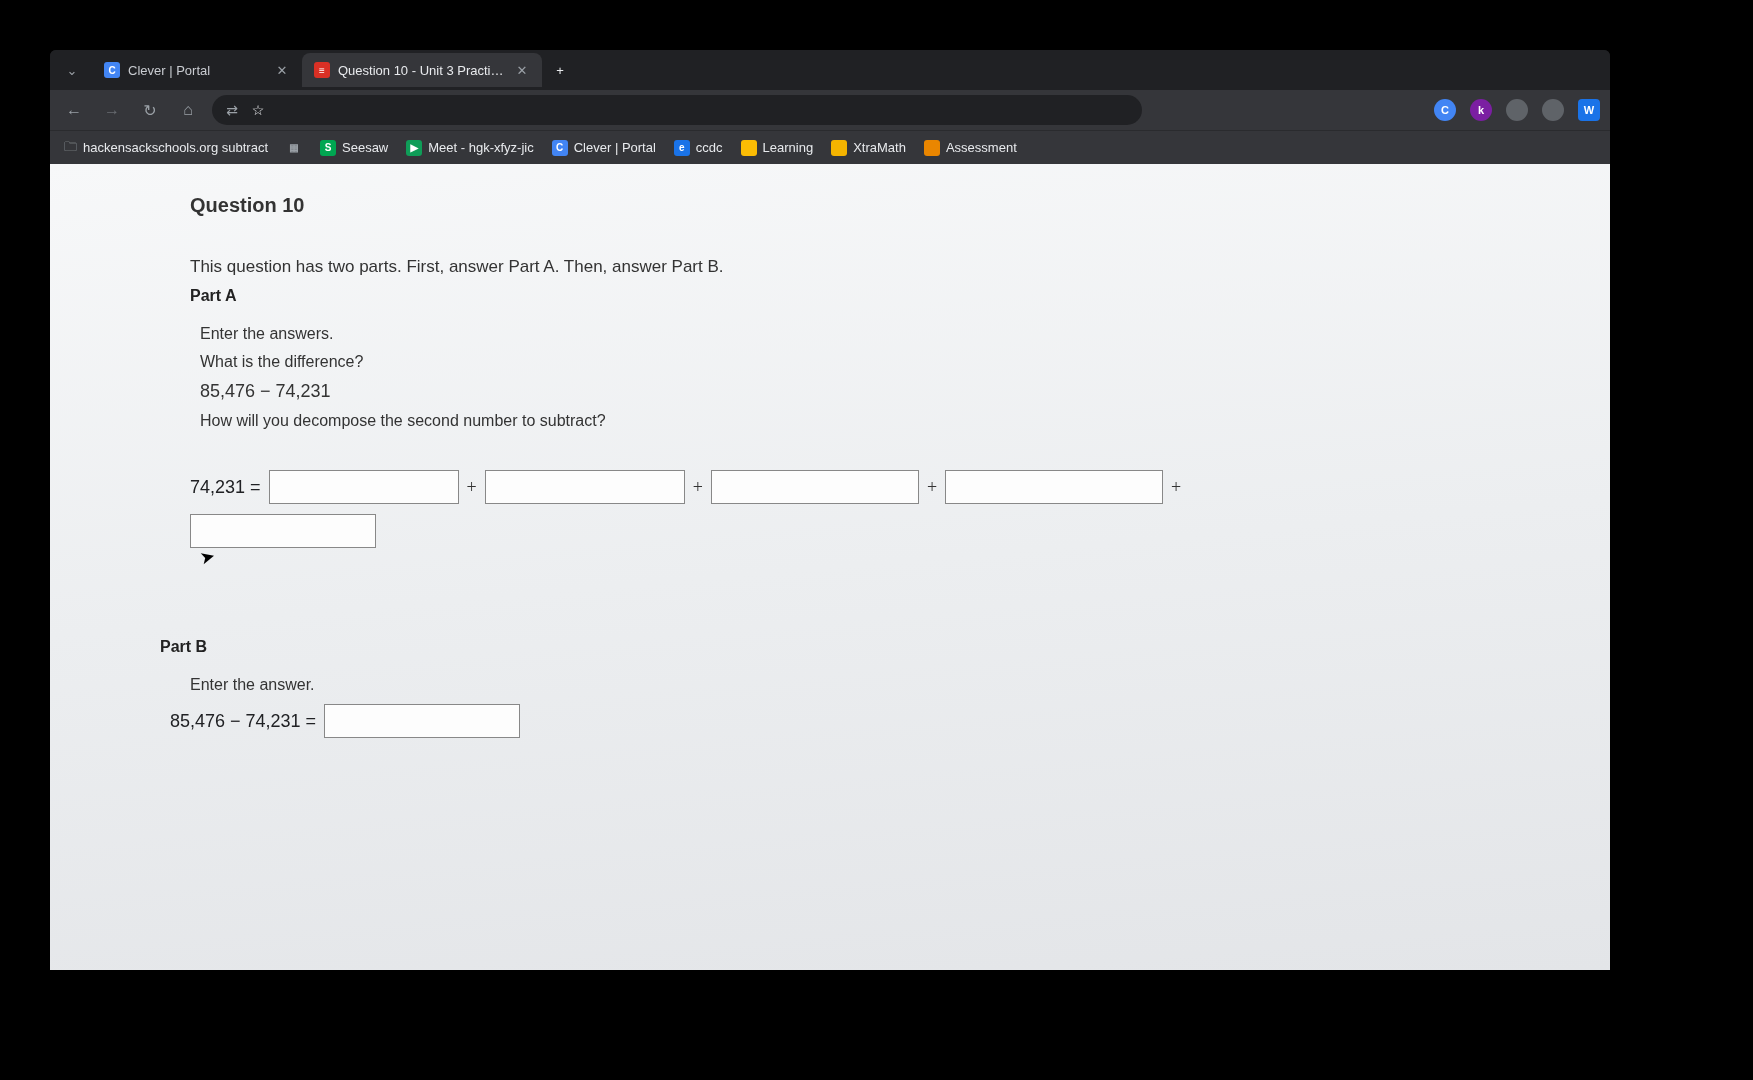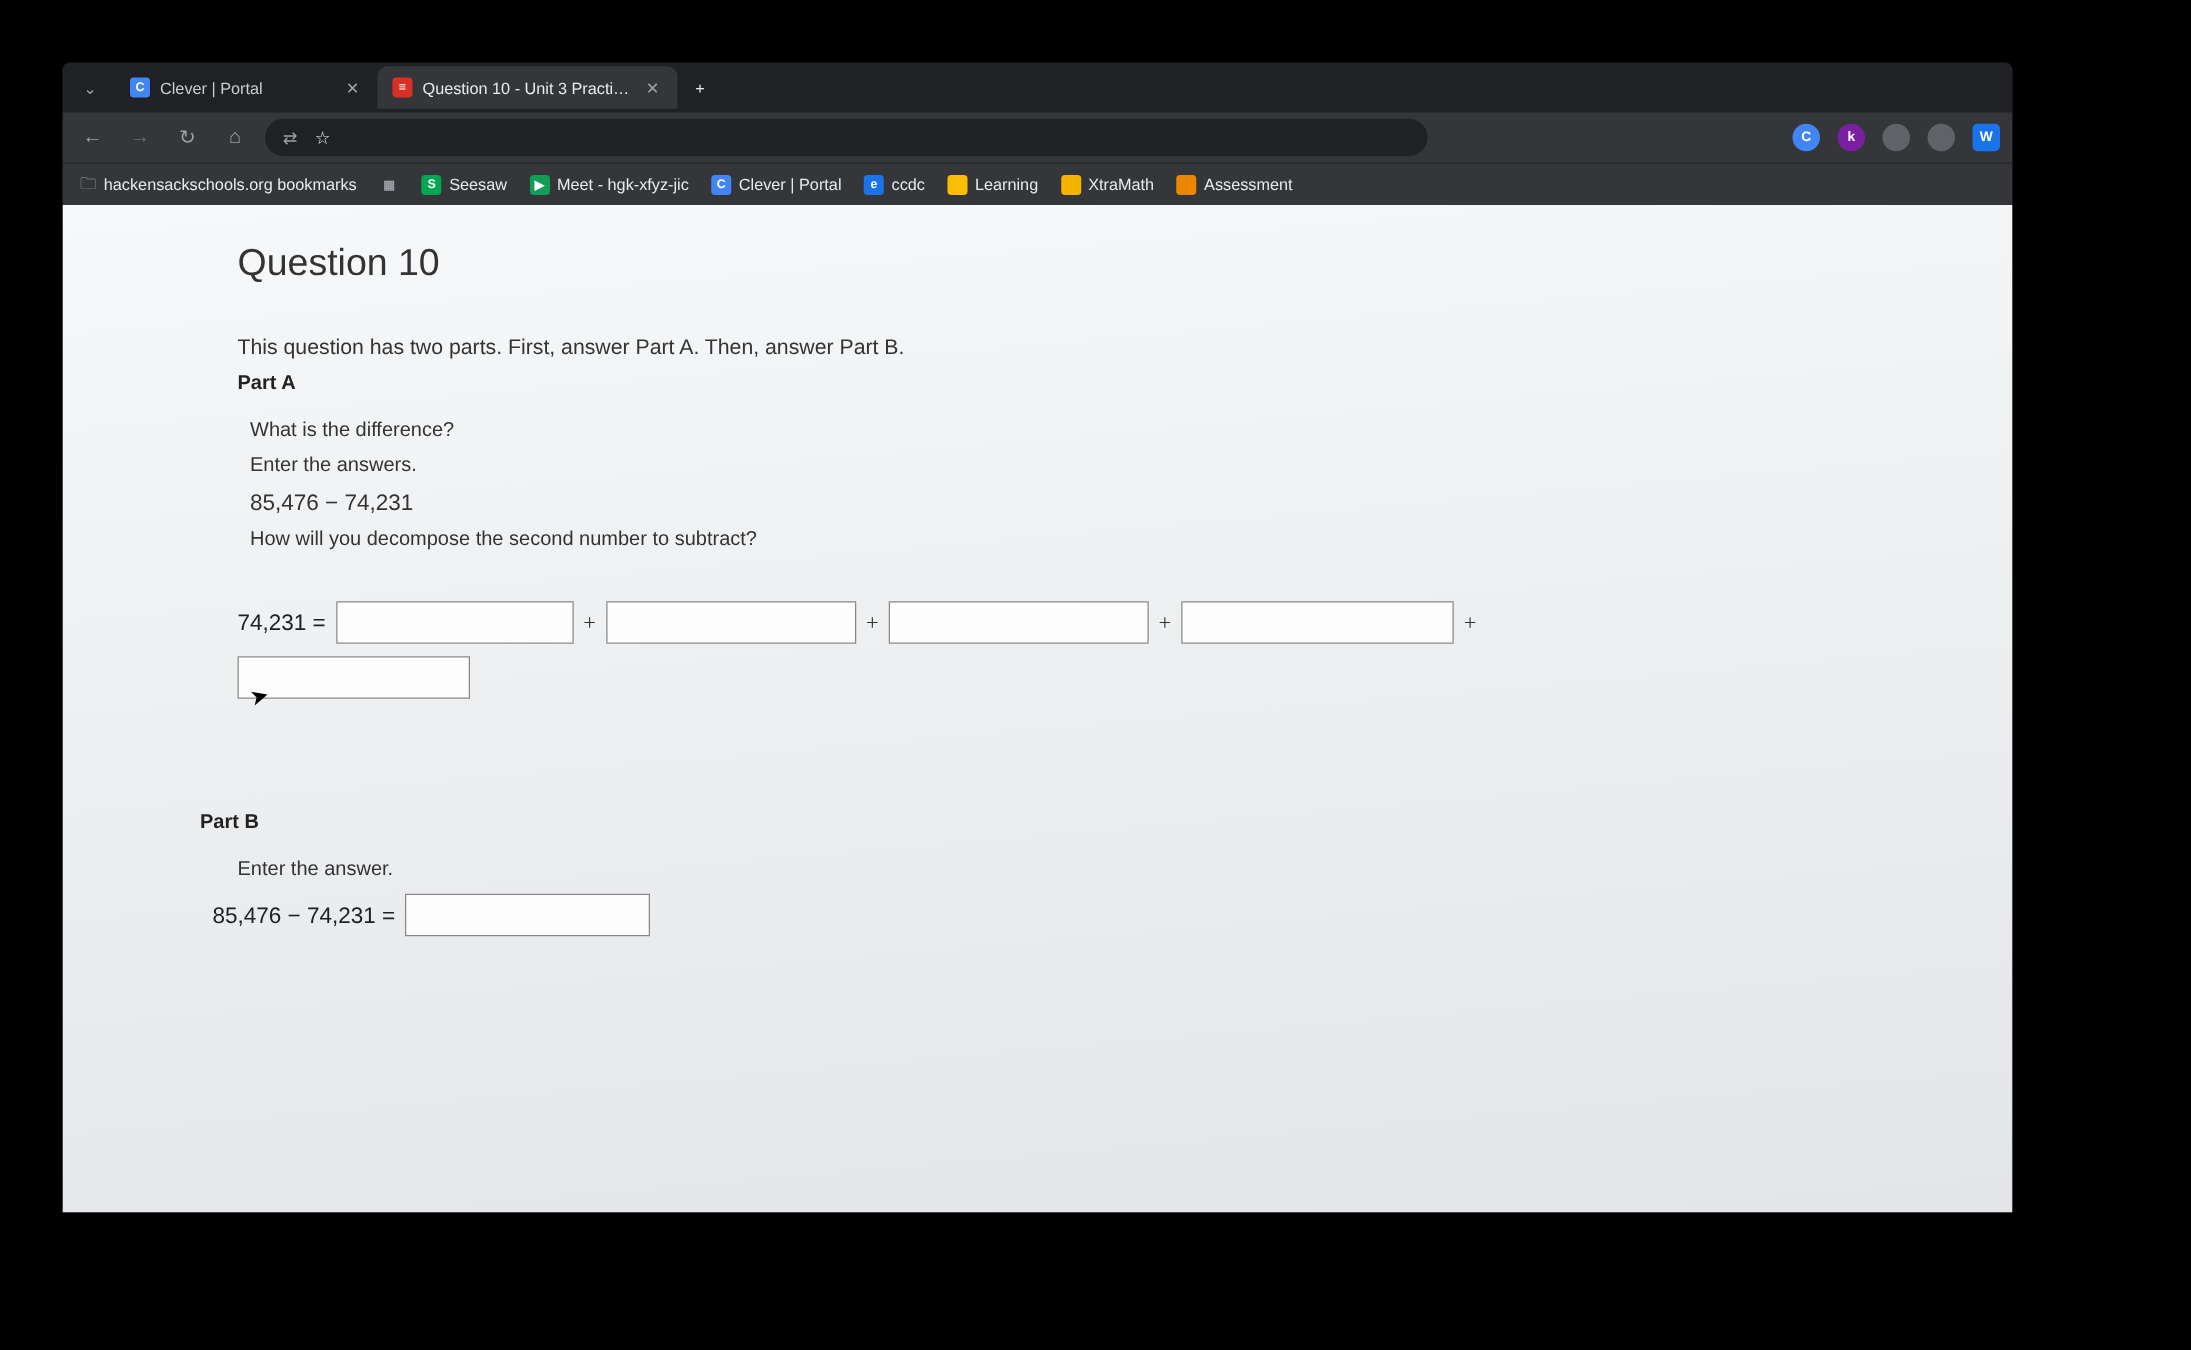--- a/index.html
+++ b/index.html
@@ -68,21 +68,21 @@
   .bmk-icon { width:16px; height:16px; border-radius:3px; display:flex; align-items:center; justify-content:center; font-size:10px; font-weight:bold; }
   .bmk-folder { color:#9aa0a6; }
   
   .content {
     background: linear-gradient(175deg, #f7f8f9 0%, #eceef0 50%, #e3e5e8 100%);
     height: calc(100% - 114px);
     padding: 30px 140px 40px 140px;
     color:#202124;
     position: relative;
   }
-  .q-title { font-size: 30px; font-weight: 400; color:#333; margin-bottom: 40px; }
+  .q-title { font-size: 20px; font-weight: 700; color:#333; margin-bottom: 40px; }
   .q-instr { font-size: 17px; color:#333; margin-bottom: 10px; }
   .part-label { font-size: 16px; font-weight: 700; color:#222; margin-bottom: 20px; }
   .indent { padding-left: 10px; }
   .line { font-size: 16px; color:#333; margin-bottom: 10px; }
   .serif { font-family: Liberation Sans, sans-serif; font-size: 18px; }
   .eq-row { display:flex; align-items:center; flex-wrap:wrap; gap:8px; margin-top: 40px; margin-bottom: 10px; }
   .eq-row2 { display:flex; align-items:center; gap:8px; margin-top: 6px; }
   .math-input {
     border: 1px solid #888; background:#fdfdfd; height: 34px; padding: 4px 6px; font-size:15px;
   }
@@ -144,21 +144,21 @@
       <div class="ext" style="background:#7b1fa2;color:#fff">k</div>
       <div class="ext" style="background:#5f6368;color:#fff"></div>
       <div class="ext" style="background:#5f6368;color:#fff"></div>
       <div class="ext" style="background:#1a73e8;color:#fff;border-radius:4px">W</div>
     </div>
   </div>
 
   <div class="bookmarks">
     <div class="bmk">
       <span class="bmk-folder">🗀</span>
-      <span>hackensackschools.org bookmarks</span>
+      <span>hackensackschools.org subtract</span>
     </div>
     <div class="bmk">
       <span class="bmk-icon" style="color:#9aa0a6">▦</span>
     </div>
     <div class="bmk">
       <span class="bmk-icon" style="background:#00a651;color:#fff">S</span>
       <span>Seesaw</span>
     </div>
     <div class="bmk">
       <span class="bmk-icon" style="background:#0f9d58;color:#fff">▶</span>
@@ -186,22 +186,22 @@
     </div>
   </div>
 
   <div class="content">
     <div class="q-title">Question 10</div>
 
     <div class="q-instr">This question has two parts. First, answer Part A. Then, answer Part B.</div>
     <div class="part-label">Part A</div>
 
     <div class="indent">
+      <div class="line">Enter the answers.</div>
       <div class="line">What is the difference?</div>
-      <div class="line">Enter the answers.</div>
       <div class="line serif">85,476 − 74,231</div>
       <div class="line">How will you decompose the second number to subtract?</div>
     </div>
 
     <div class="eq-row">
       <span class="serif">74,231 =</span>
       <input class="math-input w1" type="text" style="">
       <span class="plus">+</span>
       <input class="math-input w2" type="text" style="">
       <span class="plus">+</span>

